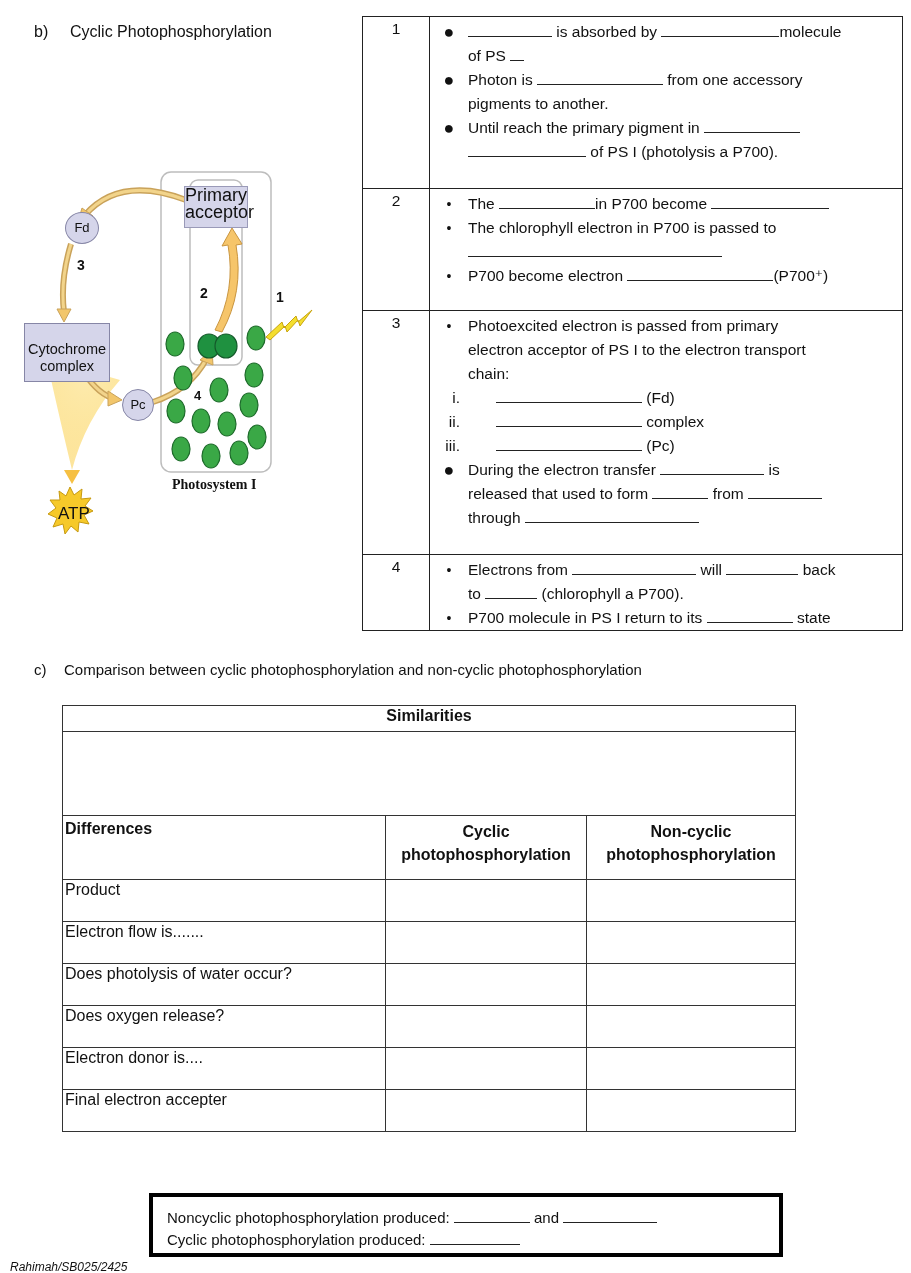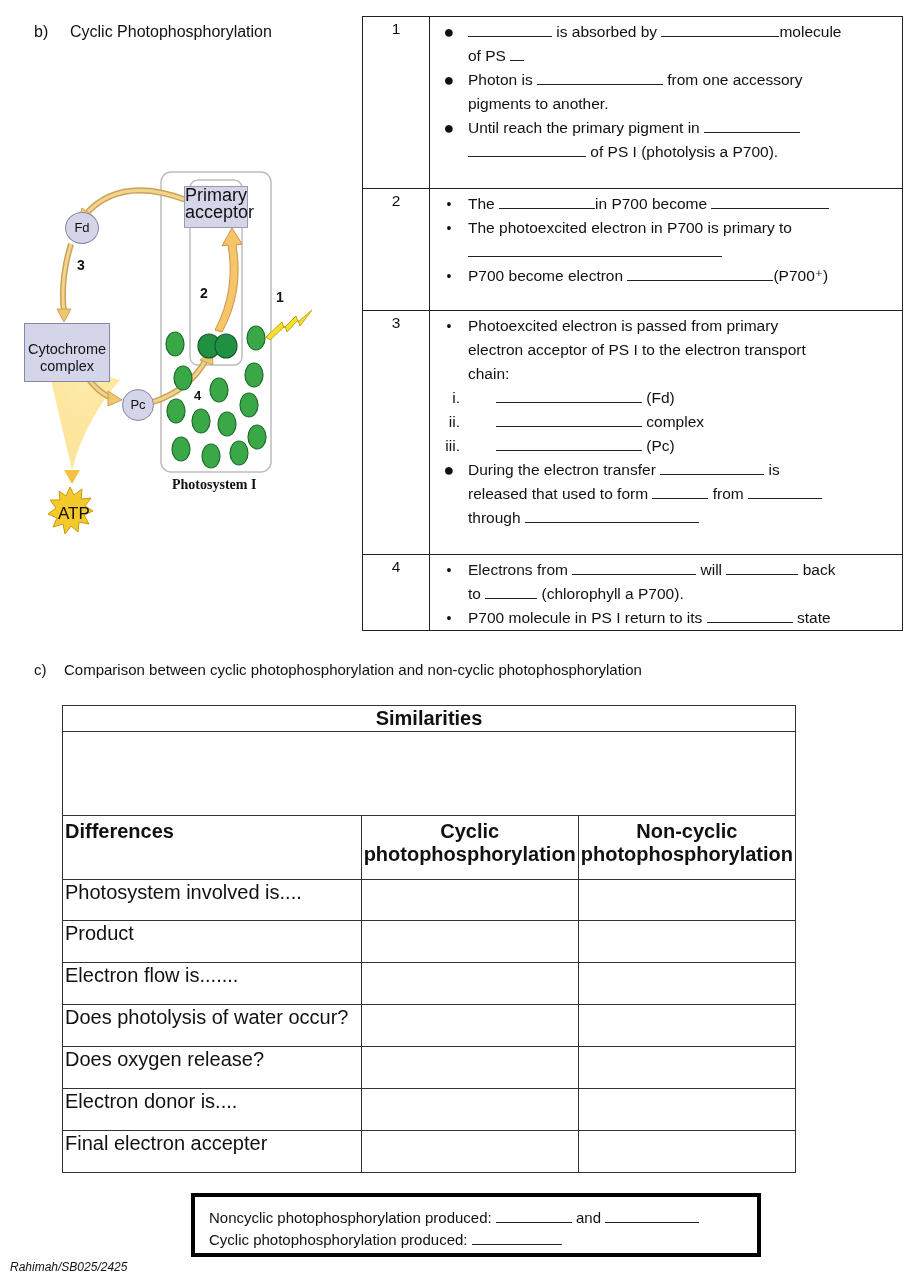--- a/index.html
+++ b/index.html
@@ -17,26 +17,26 @@
   .bl{display:flex;line-height:24px;}
   .bl .dot{width:38px;flex:none;text-align:center;font-size:14px;}
   .bl .dot.big{font-size:18px;}
   .bl .txt{flex:1;}
   .roman{display:flex;line-height:24px;}
   .roman .rn{width:30px;text-align:right;flex:none;}
   .roman .rt{padding-left:36px;}
   .u{display:inline-block;border-bottom:1px solid #222;height:15px;vertical-align:baseline;}
 
   
-  #cmp{position:absolute;left:62px;top:705px;width:734px;border-collapse:collapse;font-size:20px;}
+  #cmp{position:absolute;left:62px;top:705px;width:734px;border-collapse:collapse;font-size:16px;}
   #cmp td{border:1px solid #333;padding:1px 2px;vertical-align:top;}
   #cmp .hd{font-weight:bold;text-align:center;}
 
   
-  #summary{position:absolute;left:149px;top:1193px;width:570px;height:64px;border:4px solid #000;font-size:15px;padding:10px 0 0 14px;box-sizing:border-box;line-height:22px;margin-left:42px;}
+  #summary{position:absolute;left:149px;top:1193px;width:634px;height:64px;border:4px solid #000;font-size:15px;padding:10px 0 0 14px;box-sizing:border-box;line-height:22px;}
   #footer{position:absolute;left:10px;top:1260px;font-size:12px;font-style:italic;}
 
   
   .diag-label{position:absolute;font-size:14px;text-align:center;line-height:17px;}
 </style>
 </head>
 <body>
 
 <div class="abs heading" style="left:34px;top:23px;">
   <span class="lbl">b)</span><span>Cyclic Photophosphorylation</span>
@@ -144,21 +144,21 @@
   </tr>
   <tr style="height:122px;">
     <td class="num">2</td>
     <td class="body">
       <div class="bl">
             <span class="dot">•</span>
         <span class="txt"><span>The </span><span class="u" style="width:96px"></span><span>in P700 become </span><span class="u" style="width:118px"></span></span>
           </div>
       <div class="bl">
             <span class="dot">•</span>
-        <span class="txt"><span>The photoexcited electron in P700 is primary to</span><br><span class="u" style="width:254px"></span></span>
+        <span class="txt"><span>The chlorophyll electron in P700 is passed to</span><br><span class="u" style="width:254px"></span></span>
           </div>
       <div class="bl">
             <span class="dot">•</span>
         <span class="txt"><span>P700 become electron </span><span class="u" style="width:146px"></span><span>(P700⁺)</span></span>
           </div>
     </td>
   </tr>
   <tr style="height:244px;">
     <td class="num">3</td>
     <td class="body">
@@ -216,25 +216,20 @@
     <td style="width:318px;font-weight:bold;padding-top:4px;margin-top:36px;">Differences</td>
     <td class="hd" style="width:196px;padding-top:4px;line-height:23px;">
       <div>Cyclic</div>
       <div>photophosphorylation</div>
     </td>
     <td class="hd" style="padding-top:4px;line-height:23px;">
       <div>Non-cyclic</div>
       <div>photophosphorylation</div>
     </td>
   </tr>
-  <tr style="height:41px;">
-    <td>Photosystem involved is....</td>
-    <td></td>
-    <td></td>
-  </tr>
   <tr style="height:42px;">
     <td>Product</td>
     <td></td>
     <td></td>
   </tr>
   <tr style="height:42px;">
     <td>Electron flow is.......</td>
     <td></td>
     <td></td>
   </tr>

